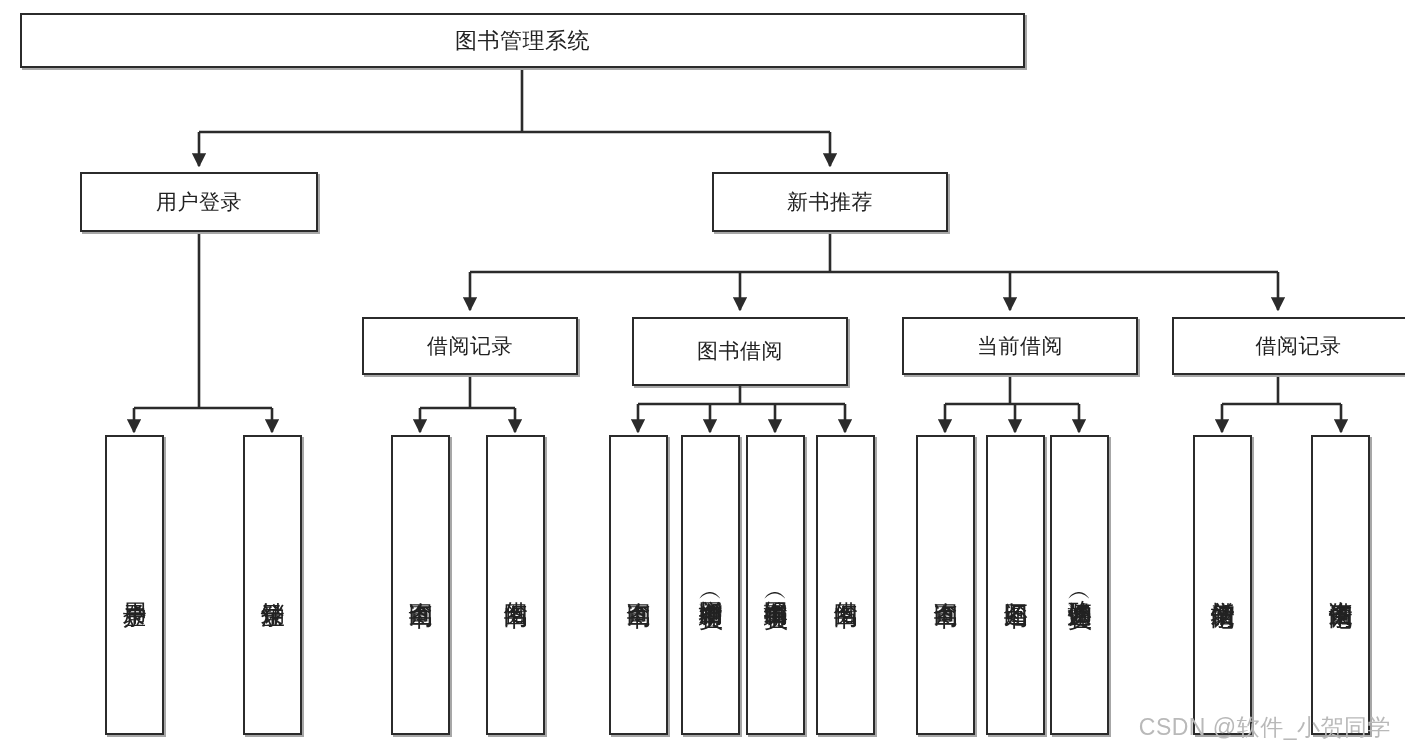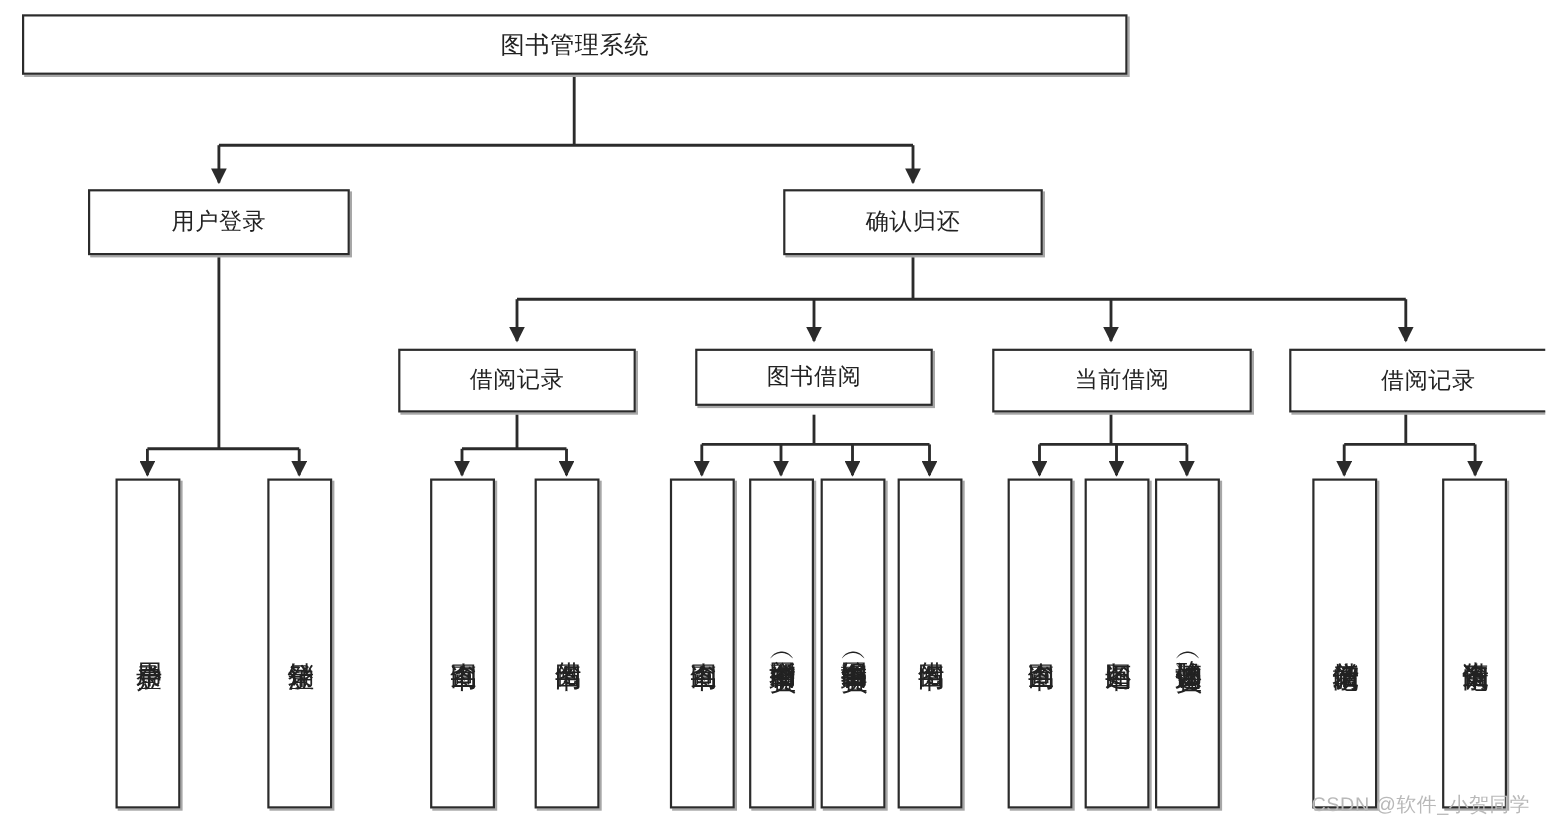--- a/index.html
+++ b/index.html
@@ -55,21 +55,21 @@
     font-size: 24px;
     line-height: 1.18;
     letter-spacing: 1px;
     white-space: normal;
     max-height: 280px;
   }
   .watermark {
     position: absolute;
     right: 14px;
     bottom: 4px;
-    font-size: 18px;
+    font-size: 23px;
     color: #b9b9b9;
     letter-spacing: 0.5px;
     user-select: none;
   }
 </style>
 </head>
 <body>
 
 <div id="canvas">
 
@@ -124,27 +124,27 @@
   </svg>
 
   <div class="node root" style="left:20px; top:13px; width:1005px; height:55px;">
     <span class="label">图书管理系统</span>
   </div>
 
   <div class="node" style="left:80px; top:172px; width:238px; height:60px;">
     <span class="label">用户登录</span>
   </div>
   <div class="node" style="left:712px; top:172px; width:236px; height:60px;">
-    <span class="label">确认归还</span>
+    <span class="label">新书推荐</span>
   </div>
 
   <div class="node" style="left:362px; top:317px; width:216px; height:58px;">
     <span class="label">借阅记录</span>
   </div>
-  <div class="node" style="left:632px; top:317px; width:216px; height:52px;">
+  <div class="node" style="left:632px; top:317px; width:216px; height:69px;">
     <span class="label">图书借阅</span>
   </div>
   <div class="node" style="left:902px; top:317px; width:236px; height:58px;">
     <span class="label">当前借阅</span>
   </div>
   <div class="node" style="left:1172px; top:317px; width:253px; height:58px;font-family:Liberation Serif, serif;">
     <span class="label">借阅记录</span>
   </div>
 
   <div class="node leaf" style="left:105px; top:435px; width:59px; height:300px;">

